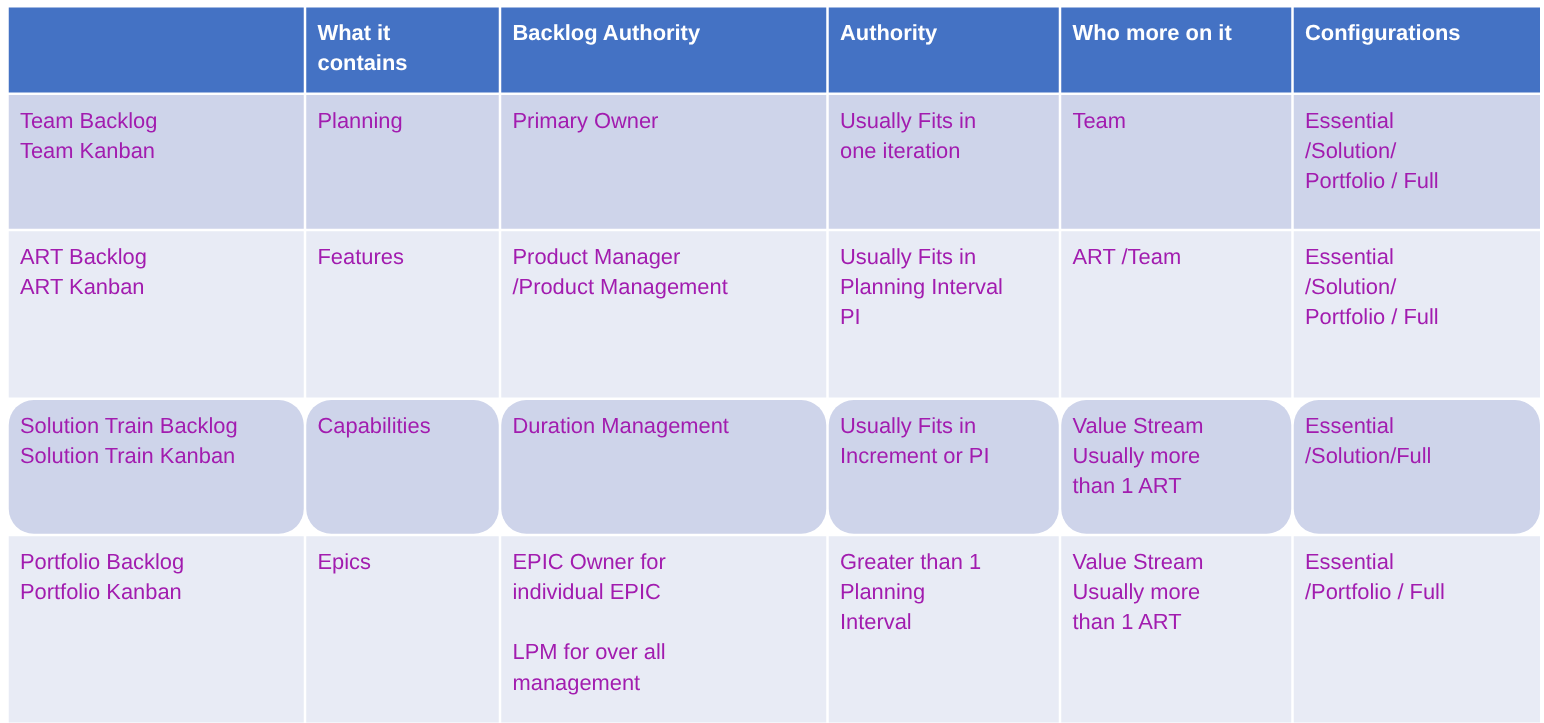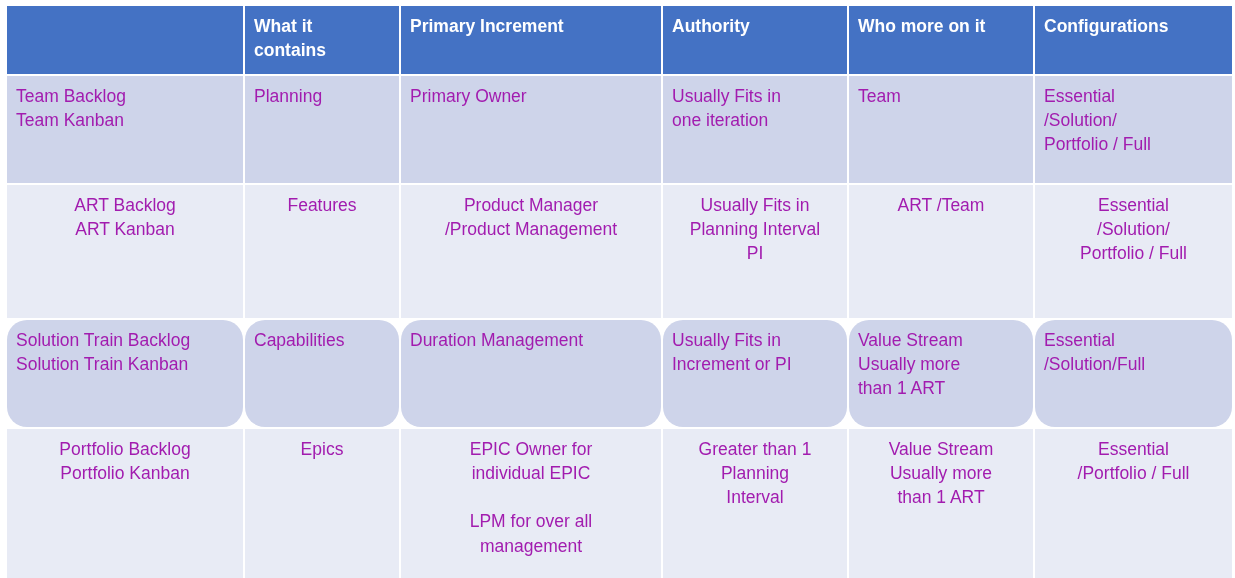--- a/index.html
+++ b/index.html
@@ -51,21 +51,20 @@
     font-size: 17.5px;
   }
   table.matrix thead th.blank {
     background: #4472c4;
   }
   tr.band-dark > td {
     background: #ced4ea;
   }
   tr.band-light > td {
     background: #e8ebf5;
-    text-align: center;
   }
   .c1 { width: 236px; }
   .c2 { width: 154px; }
   .c3 { width: 260px; }
   .c4 { width: 184px; }
   .c5 { width: 184px; }
   .c6 { width: 197px; }
 
   tr.r1 > td { height: 91px; }
   tr.r2 > td { height: 117px; }
@@ -83,21 +82,21 @@
         <col class="c3">
       <col class="c4">
         <col class="c5">
         <col class="c6">
     </colgroup>
     <thead>
       <tr>
         <th class="blank"></th>
         <th>What it
 contains</th>
-        <th>Primary Increment</th>
+        <th>Backlog Authority</th>
         <th>Authority</th>
         <th>Who more on it</th>
         <th>Configurations</th>
       </tr>
     </thead>
     <tbody>
       <tr class="band-dark r1">
         <td>Team Backlog
 Team Kanban</td>
         <td>Planning</td>

